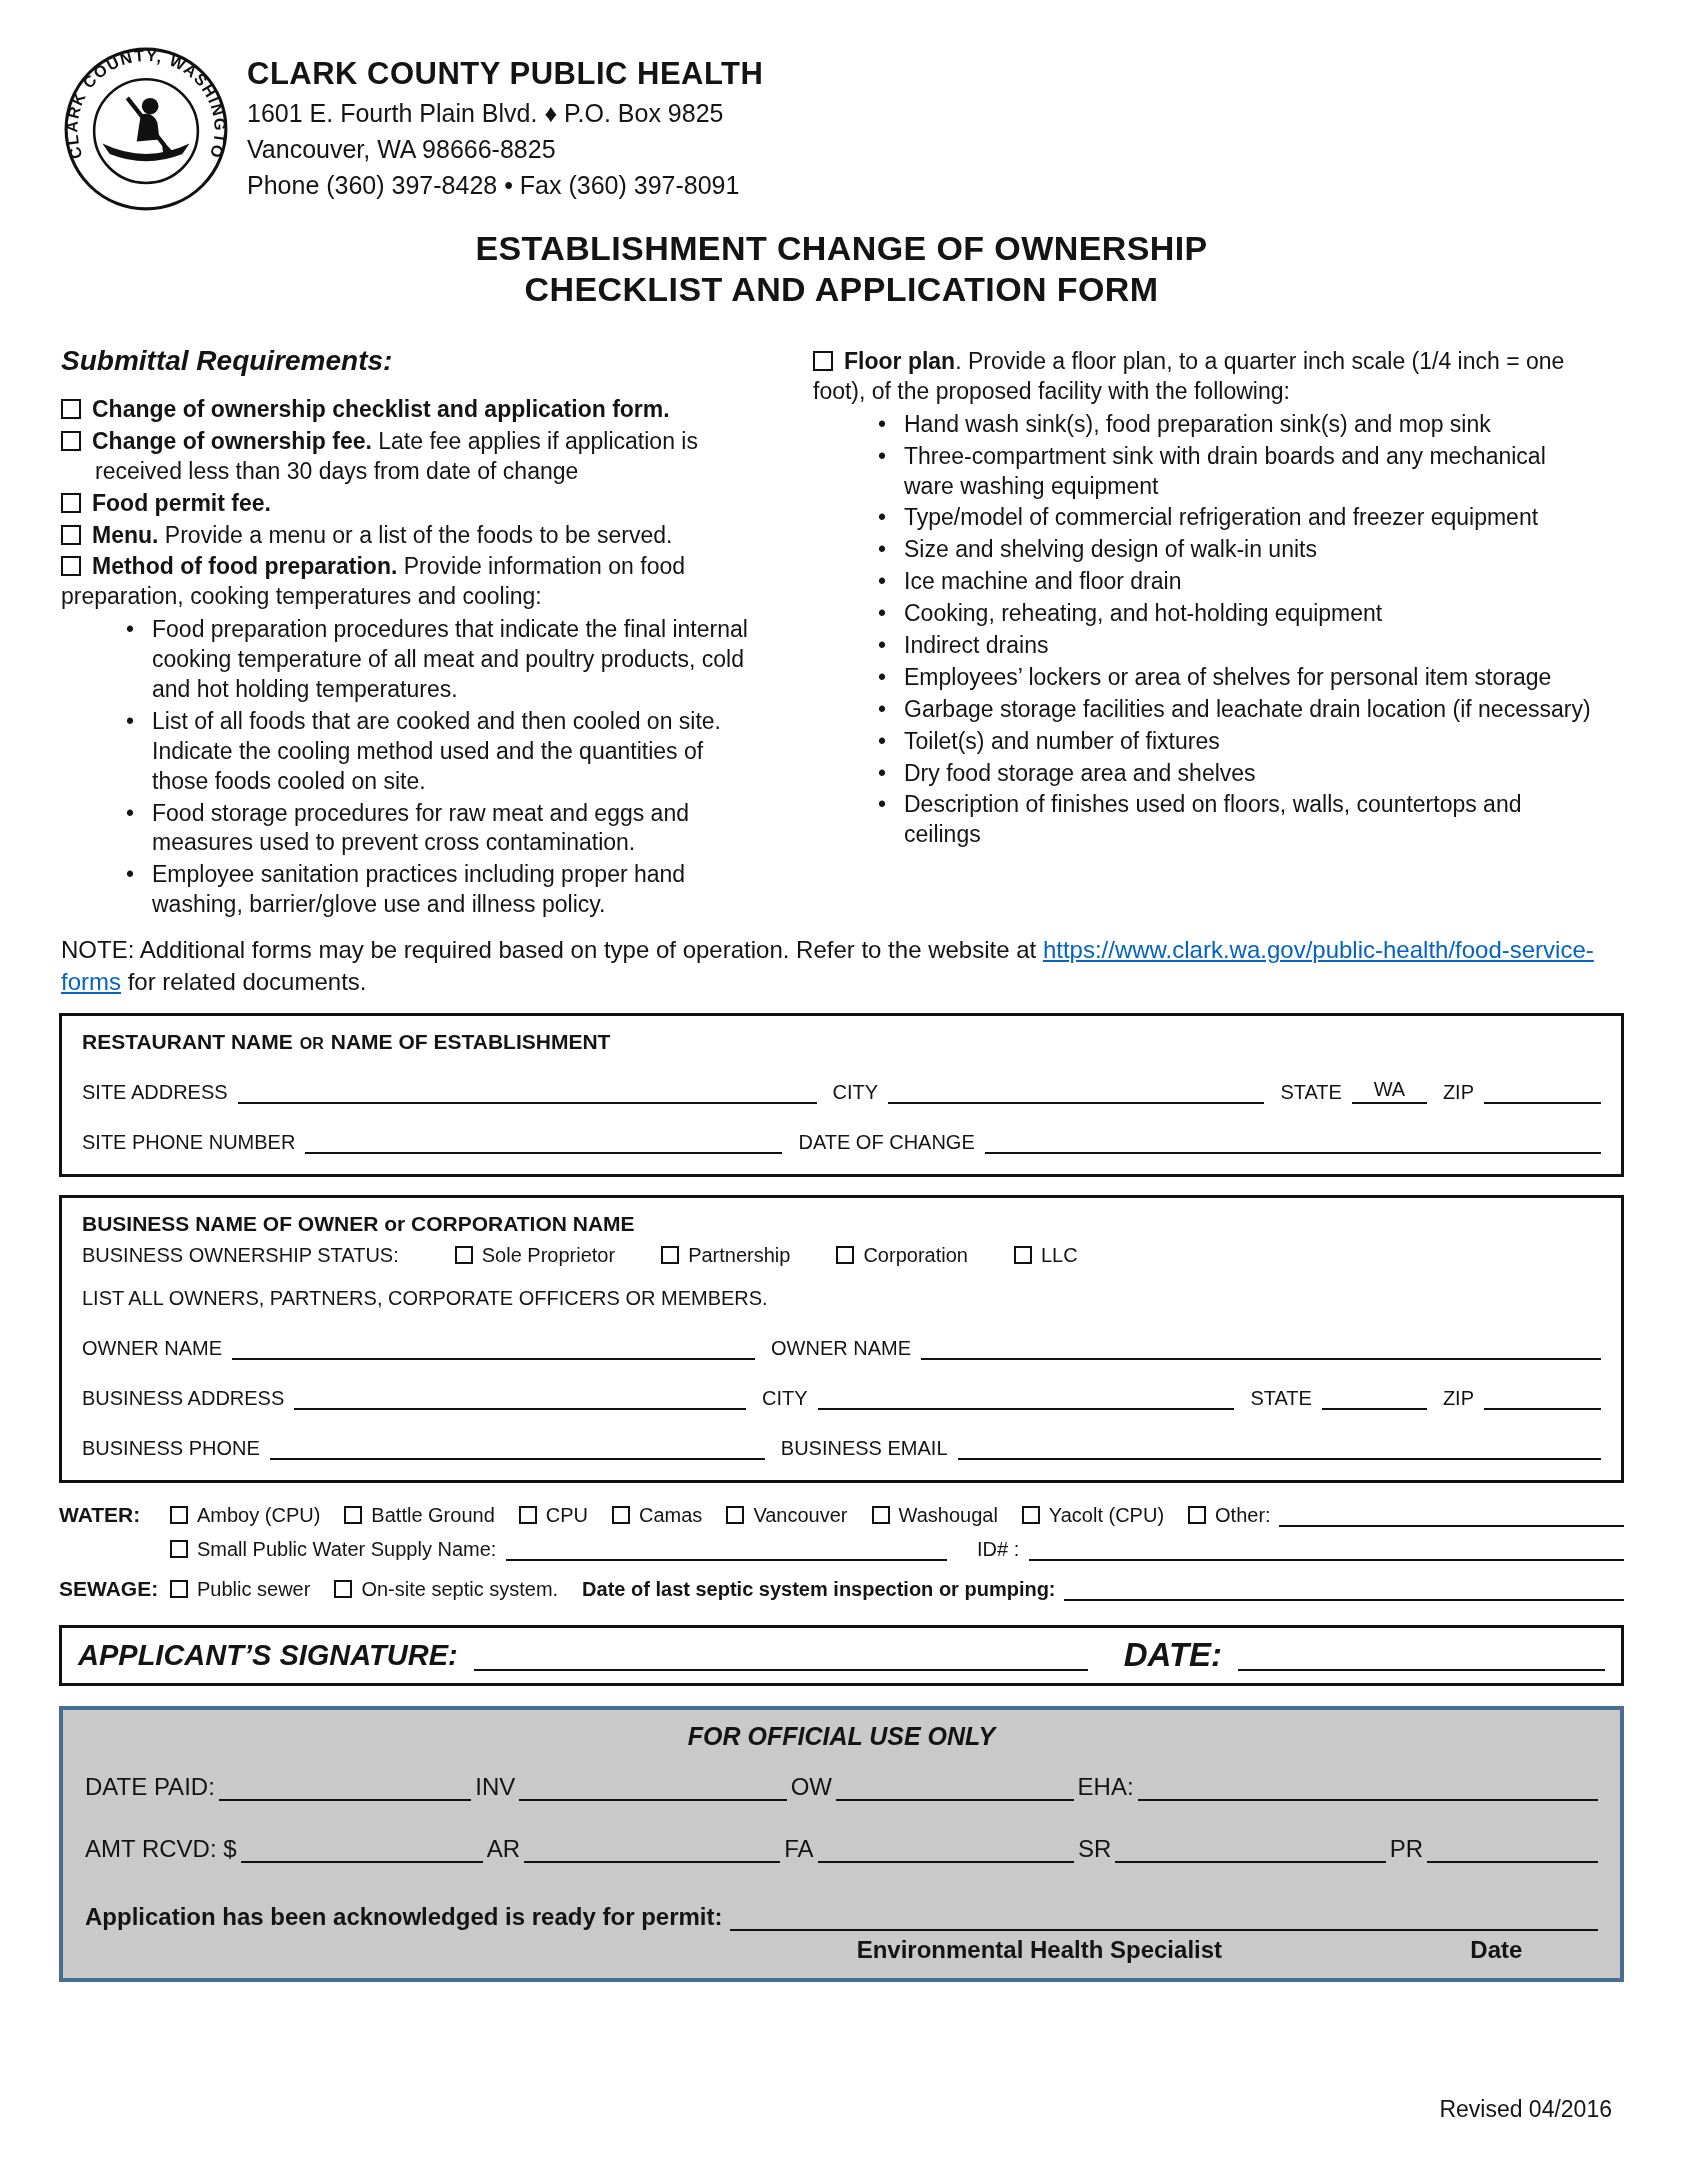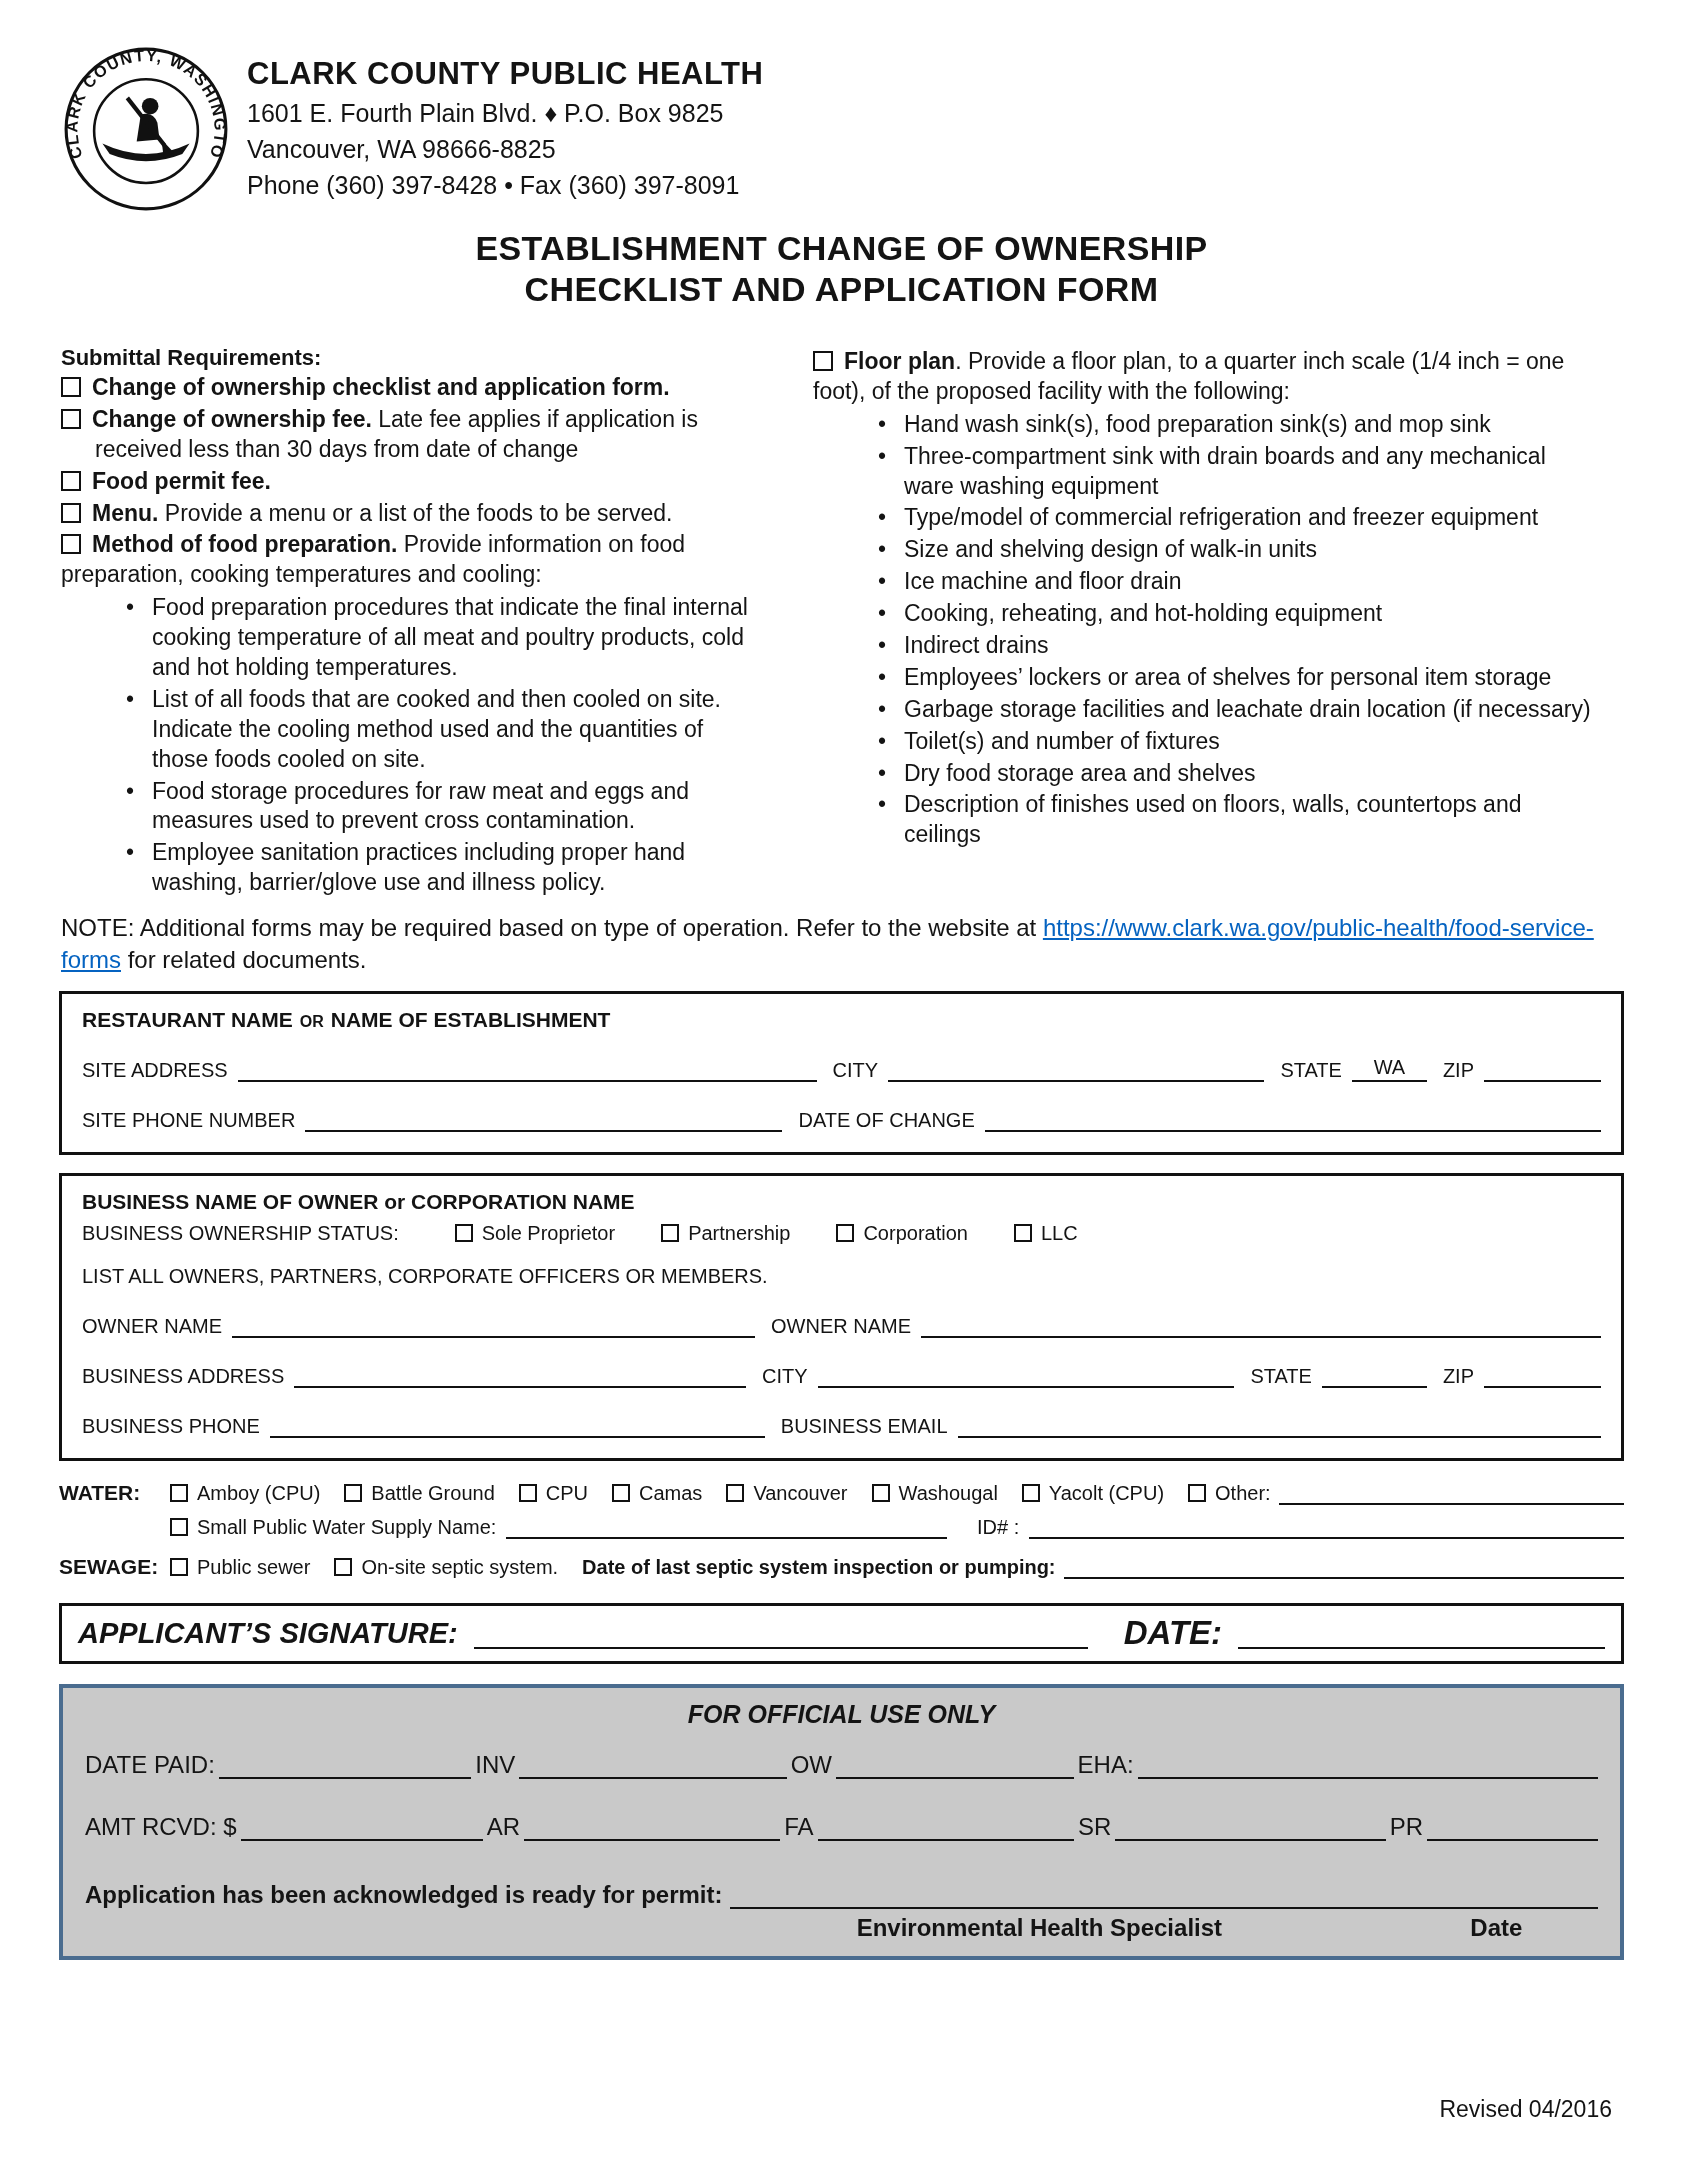--- a/index.html
+++ b/index.html
@@ -17,21 +17,21 @@
   .logo { width: 166px; height: 166px; flex: none; }
   .header-text { margin-left: 18px; padding-top: 10px; }
   .org-name { font-size: 31px; font-weight: bold; letter-spacing: 0.5px; }
   .addr { font-size: 25px; margin-top: 7px; }
   
   .title { text-align: center; font-size: 34px; font-weight: bold; margin-top: 16px; line-height: 1.22; letter-spacing: 0.4px; }
   
   .cols { display: flex; padding: 0 61px; margin-top: 34px; gap: 57px; }
   .col-left { width: 695px; flex: none; }
   .col-right { flex: 1; max-width: 782px; }
-  .sec-heading { font-size: 22px; font-weight: bold; margin-bottom: 2px; }
+  .sec-heading { font-size: 28px; font-weight: bold; margin-bottom: 18px; font-style: italic; }
   .chk-item { font-size: 23px; line-height: 1.3; padding-left: 34px; text-indent: -34px; margin-top: 2px; }
   .chk-item.no-hang { padding-left: 0; text-indent: 0; }
   .cb { display: inline-block; width: 20px; height: 20px; border: 2px solid #111; background: #fff; margin-right: 11px; vertical-align: -2px; flex: none; }
   .cb-s { width: 18px; height: 18px; margin-right: 9px; }
   .b { font-weight: bold; }
   .bullets { list-style: none; margin: 3px 0 4px; padding: 0 0 0 57px; font-size: 23px; line-height: 1.3; }
   .bullets li { position: relative; padding-left: 34px; margin-top: 2px; }
   .bullets li::before { content: "•"; position: absolute; left: 8px; }
   
   .note { padding: 0 61px; margin-top: 10px; font-size: 24px; line-height: 1.35; }

